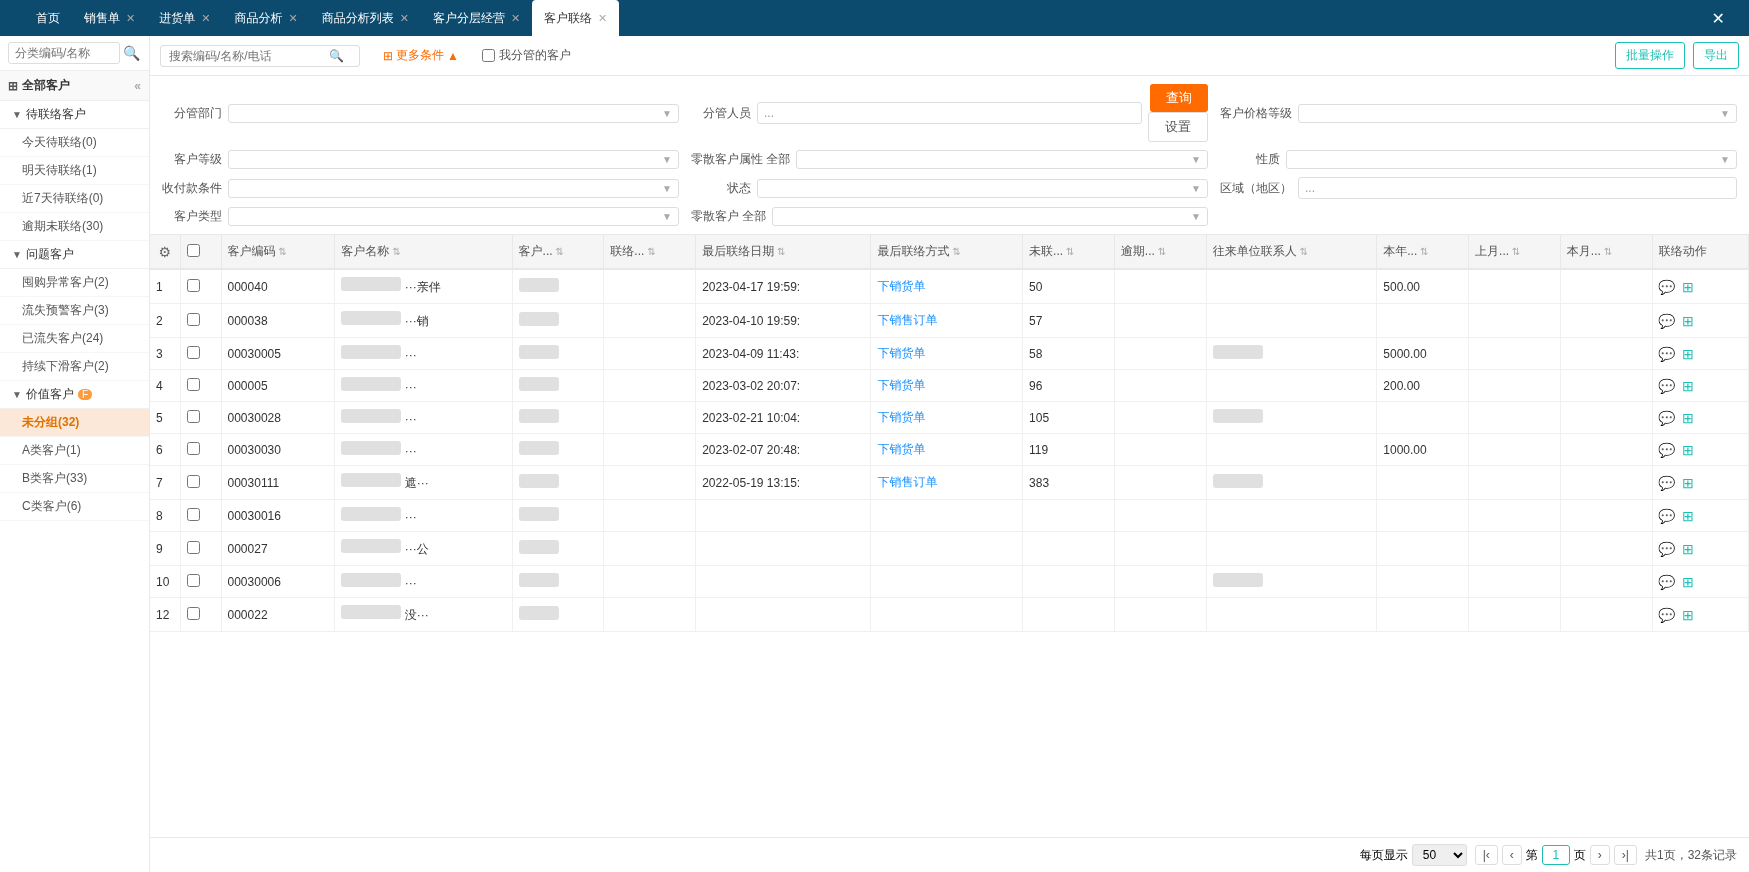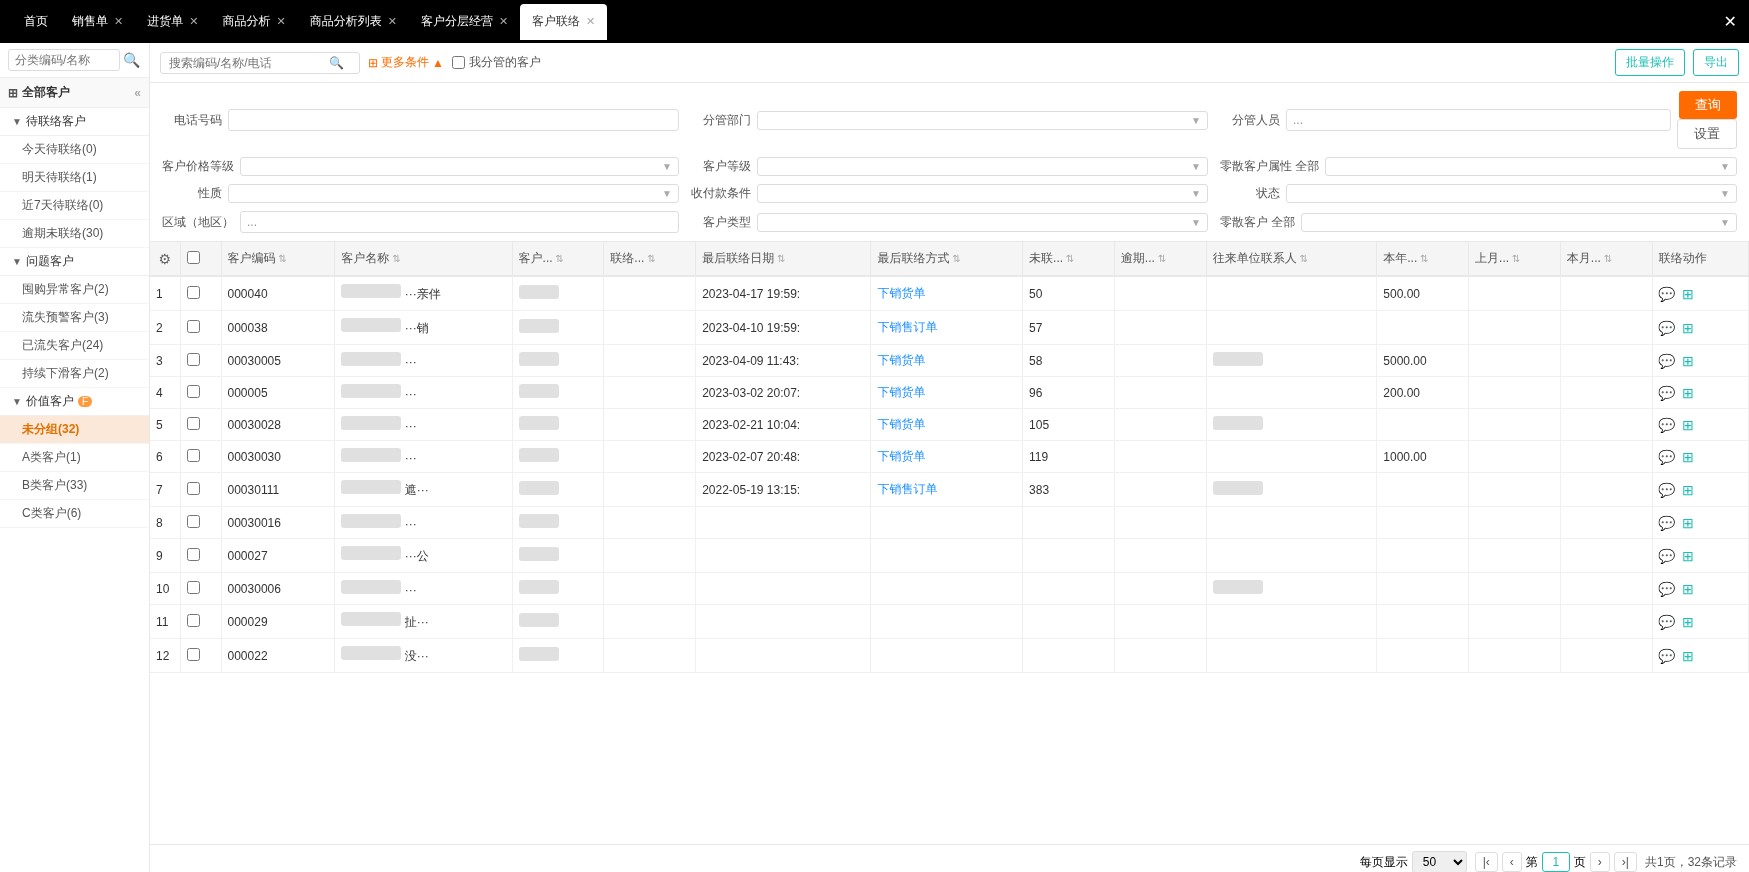--- a/index.html
+++ b/index.html
@@ -1,21 +1,21 @@
 <!DOCTYPE html>
 <html><head>
   <meta charset="utf-8">
   <style>
     * { box-sizing: border-box; margin: 0; padding: 0; font-family: 'Microsoft YaHei', Arial, sans-serif; font-size: 12px; }
     body { background: #f5f5f5; overflow: hidden; width: 1749px; height: 872px; }
 
     
     .top-nav {
-      display: flex; align-items: center; background: #000000; height: 43px;
-      padding: 0 12px; position: relative;
+      display: flex; align-items: center; background: #0c4a6e; height: 36px;
+      padding: 0 24px; position: relative;
     }
     .top-nav .nav-item {
       display: flex; align-items: center; padding: 0 12px; height: 36px;
       color: #fff; cursor: pointer; white-space: nowrap; font-size: 13px;
     }
     .top-nav .nav-item.active {
       background: #fff; color: #333; border-radius: 4px 4px 0 0;
     }
     .top-nav .nav-item .close-x {
       margin-left: 6px; font-size: 11px; color: #aaa; cursor: pointer;
@@ -62,21 +62,21 @@
       border-bottom: 1px solid #f5f5f5;
     }
     .sidebar-item.active { background: #fce8d8; color: #e07000; font-weight: bold; }
 
     
     .content { flex: 1; display: flex; flex-direction: column; overflow: hidden; }
 
     
     .toolbar {
       display: flex; align-items: center; padding: 6px 10px; background: #fff;
-      border-bottom: 1px solid #e8e8e8; gap: 8px;
+      border-bottom: 1px solid #e8e8e8; gap: 23px;
     }
     .toolbar .search-box {
       display: flex; align-items: center; border: 1px solid #ddd; border-radius: 3px;
       padding: 3px 8px; background: #fff; min-width: 200px;
     }
     .toolbar .search-box input {
       border: none; outline: none; font-size: 12px; width: 160px;
     }
     .toolbar .search-box .search-icon { color: #1ebfb3; cursor: pointer; }
     .toolbar .more-filters {
@@ -299,24 +299,20 @@
         <span>我分管的客户</span>
       </div>
       <div class="toolbar-right">
         <button class="btn-outline">批量操作</button>
         <button class="btn-outline">导出</button>
       </div>
     </div>
 
     <div class="filter-panel">
 
-      <div class="filter-row">
-        <label>电话号码</label>
-        <input class="filter-input" type="text" placeholder="" style="">
-      </div>
       <div class="filter-row">
         <label>分管部门</label>
         <div class="filter-select">
           <span></span>
           <span class="chev">▼</span>
         </div>
       </div>
       <div class="filter-row">
         <label>分管人员</label>
         <div class="filter-select">
@@ -654,44 +650,20 @@
     <td></td>
     <td></td>
     <td>
       <div class="action-icons">
         <span class="action-icon">💬</span>
         <span class="action-icon">⊞</span>
       </div>
     </td>
   </tr>
             <tr>
-    <td>11</td>
-    <td><input type="checkbox" style=""></td>
-    <td>000029</td>
-    <td><span class="blurred-cell"></span> 扯···</td>
-    <td><span class="blurred-cell" style="min-width:40px"></span></td>
-    <td></td>
-    <td></td>
-    <td>
-      
-    </td>
-    <td></td>
-    <td></td>
-    <td></td>
-    <td></td>
-    <td></td>
-    <td></td>
-    <td>
-      <div class="action-icons">
-        <span class="action-icon">💬</span>
-        <span class="action-icon">⊞</span>
-      </div>
-    </td>
-  </tr>
-            <tr>
     <td>12</td>
     <td><input type="checkbox" style=""></td>
     <td>000022</td>
     <td><span class="blurred-cell"></span> 没···</td>
     <td><span class="blurred-cell" style="min-width:40px"></span></td>
     <td></td>
     <td></td>
     <td>
       
     </td>

